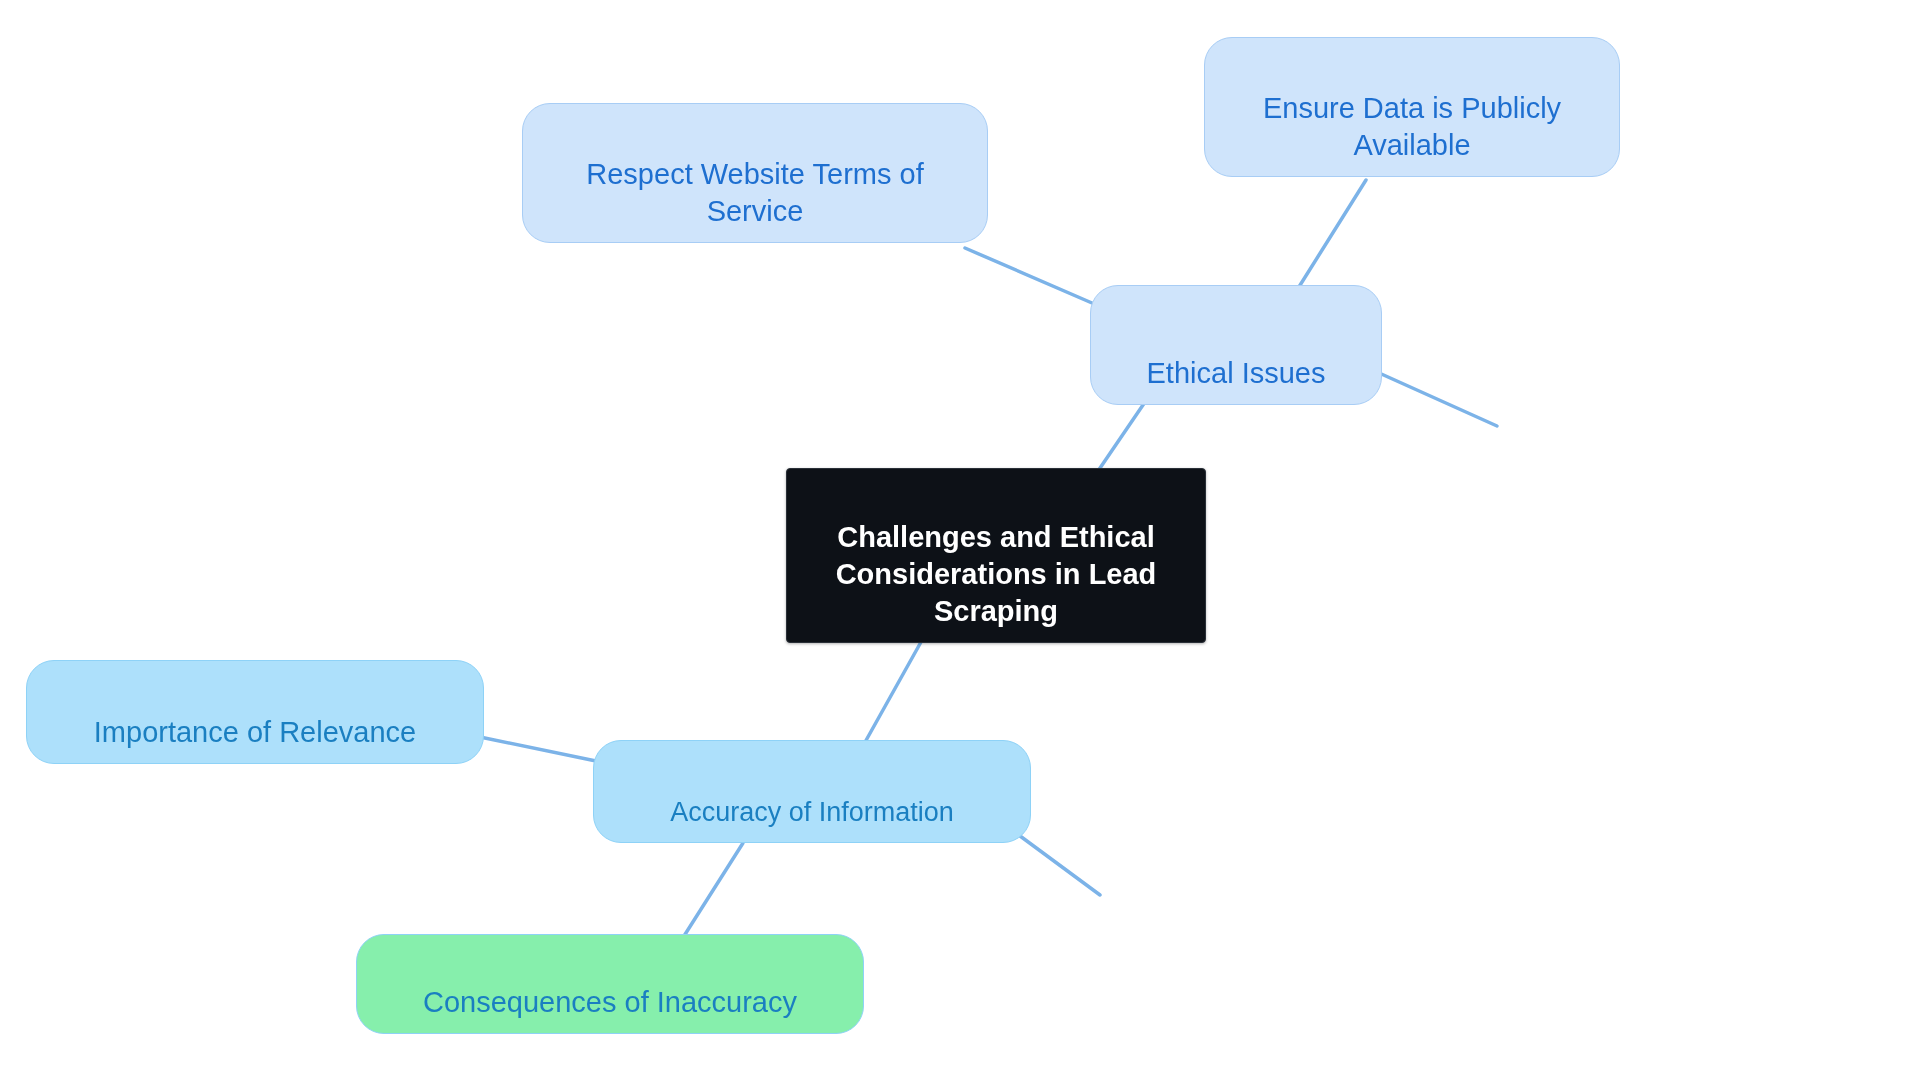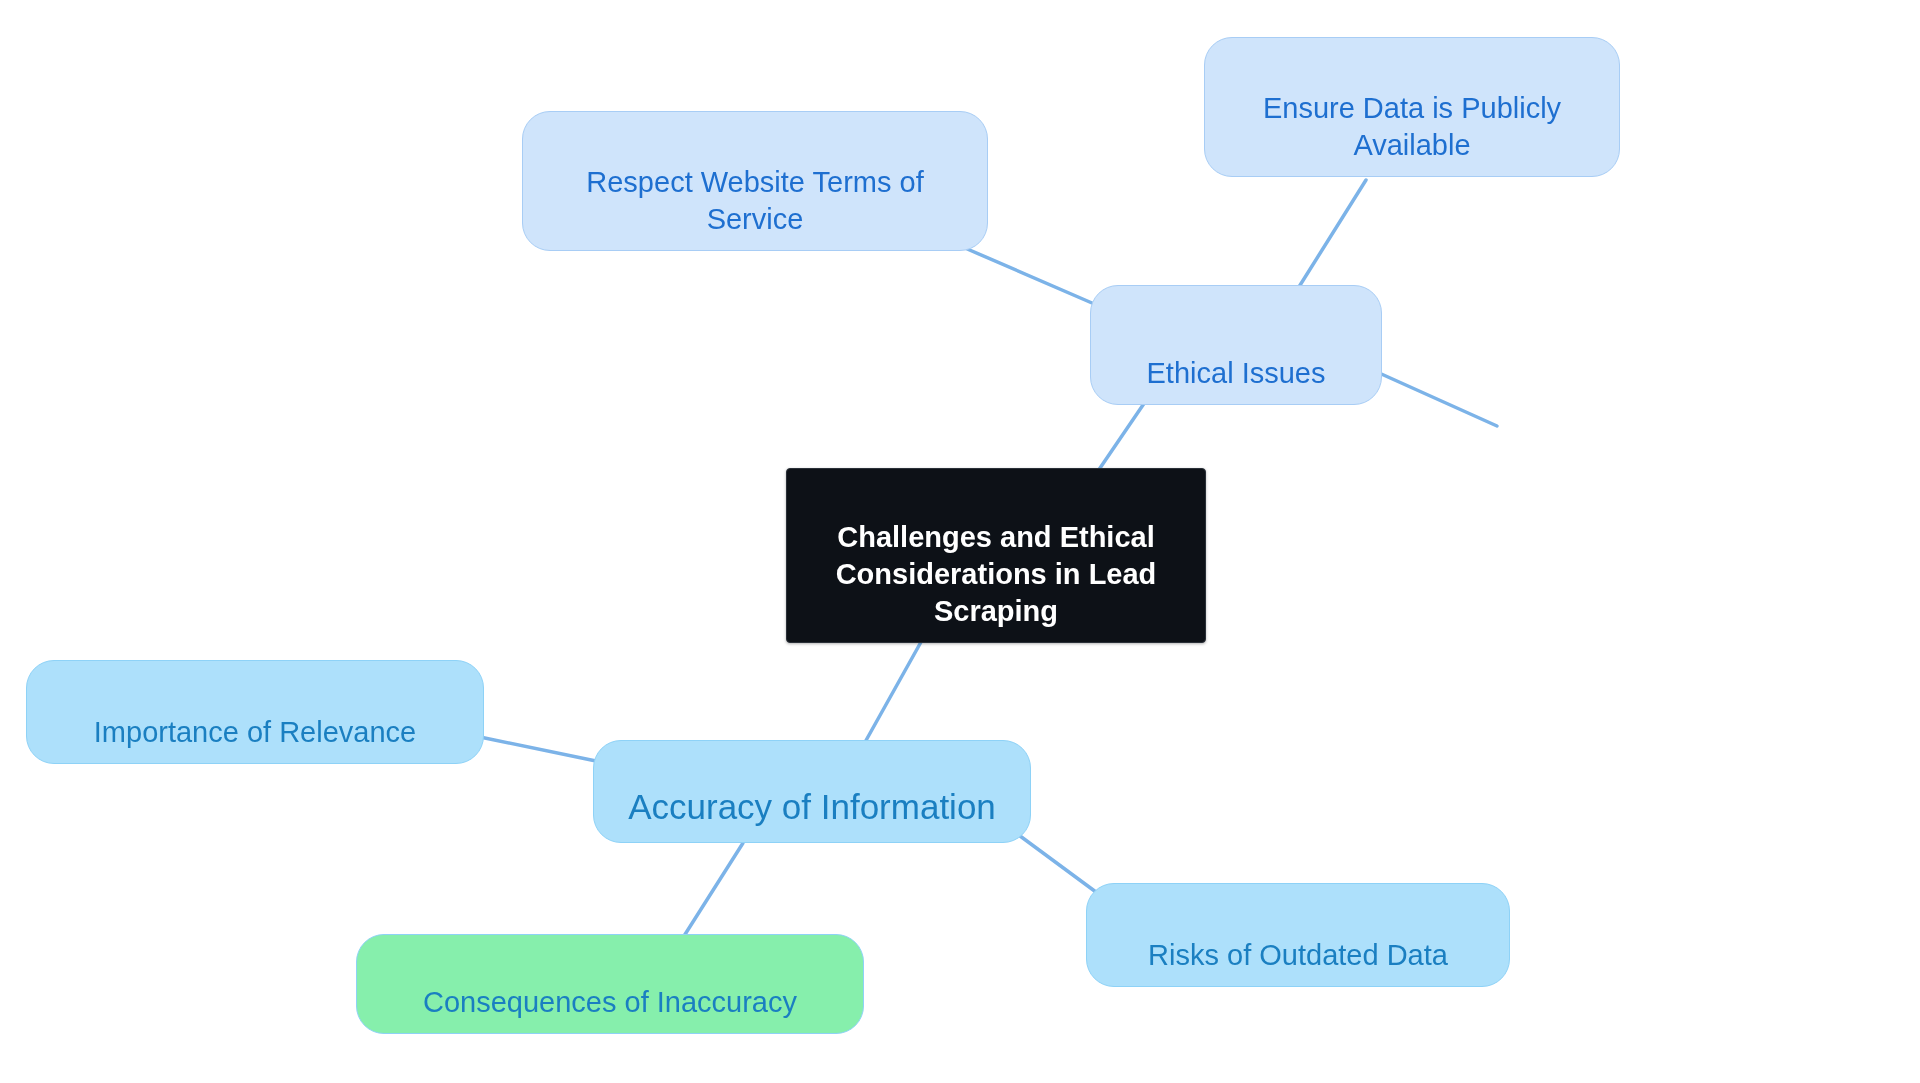--- a/index.html
+++ b/index.html
@@ -55,21 +55,21 @@
   .node-leaf-a {
     background: #cfe4fb;
     border: 1.6px solid #a8cdf5;
     color: #1e6fd0;
     font-size: 29px;
   }
   .node-branch-b {
     background: #ade0fb;
     border: 1.6px solid #8ed2f7;
     color: #1a7fc1;
-    font-size: 35px;
+    font-size: 27px;
   }
   .node-leaf-b {
     background: #ade0fb;
     border: 1.6px solid #8ed2f7;
     color: #1a7fc1;
     font-size: 29px;
   }
 </style>
 </head>
 <body>
@@ -90,21 +90,21 @@
   <div class="node node-root" style="left: 786px; top: 468px; width: 420px; height: 175px; background: rgb(13, 17, 23); color: rgb(255, 255, 255);">
     <span>Challenges and Ethical
 Considerations in Lead
 Scraping</span>
   </div>
 
   <div class="node node-branch-a" style="left: 1090px; top: 285px; width: 292px; height: 120px; background: rgb(207, 228, 251); color: rgb(30, 111, 208); border-color: rgb(168, 205, 245);">
     <span>Ethical Issues</span>
   </div>
 
-  <div class="node node-leaf-a" style="left: 522px; top: 103px; width: 466px; height: 140px; background: rgb(207, 228, 251); color: rgb(30, 111, 208); border-color: rgb(168, 205, 245); margin-top: 8px;">
+  <div class="node node-leaf-a" style="left: 522px; top: 103px; width: 466px; height: 140px; background: rgb(207, 228, 251); color: rgb(30, 111, 208); border-color: rgb(168, 205, 245);">
     <span>Respect Website Terms of
 Service</span>
   </div>
 
   <div class="node node-leaf-a" style="left: 1204px; top: 37px; width: 416px; height: 140px; background: rgb(207, 228, 251); color: rgb(30, 111, 208); border-color: rgb(168, 205, 245);">
     <span>Ensure Data is Publicly
 Available</span>
   </div>
 
 
@@ -113,17 +113,14 @@
   </div>
 
   <div class="node node-leaf-b" style="left: 26px; top: 660px; width: 458px; height: 104px; background: rgb(173, 224, 251); color: rgb(26, 127, 193); border-color: rgb(142, 210, 247);">
     <span>Importance of Relevance</span>
   </div>
 
   <div class="node node-leaf-b" style="left: 356px; top: 934px; width: 508px; height: 100px; background: #86efac; color: rgb(26, 127, 193); border-color: rgb(142, 210, 247);">
     <span>Consequences of Inaccuracy</span>
   </div>
 
-  <div class="node node-leaf-b" style="left: 1086px; top: 883px; width: 424px; height: 104px; background: rgb(173, 224, 251); color: rgb(26, 127, 193); border-color: rgb(142, 210, 247);">
-    <span>Risks of Outdated Data</span>
-  </div>
 
 </div>
 
 </body></html>

